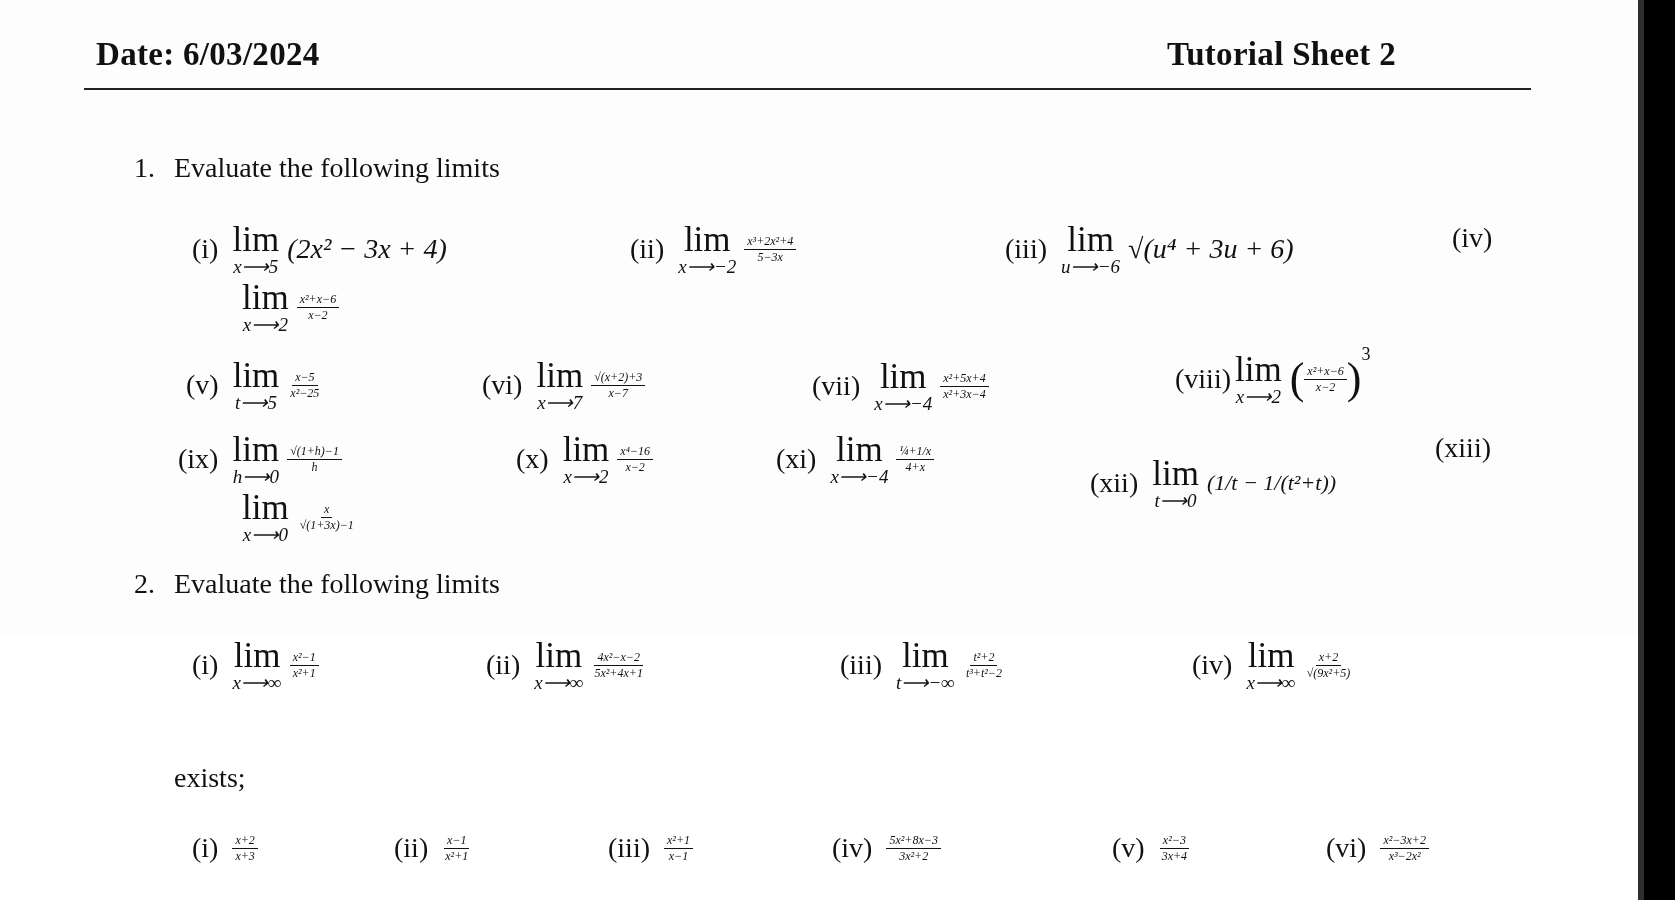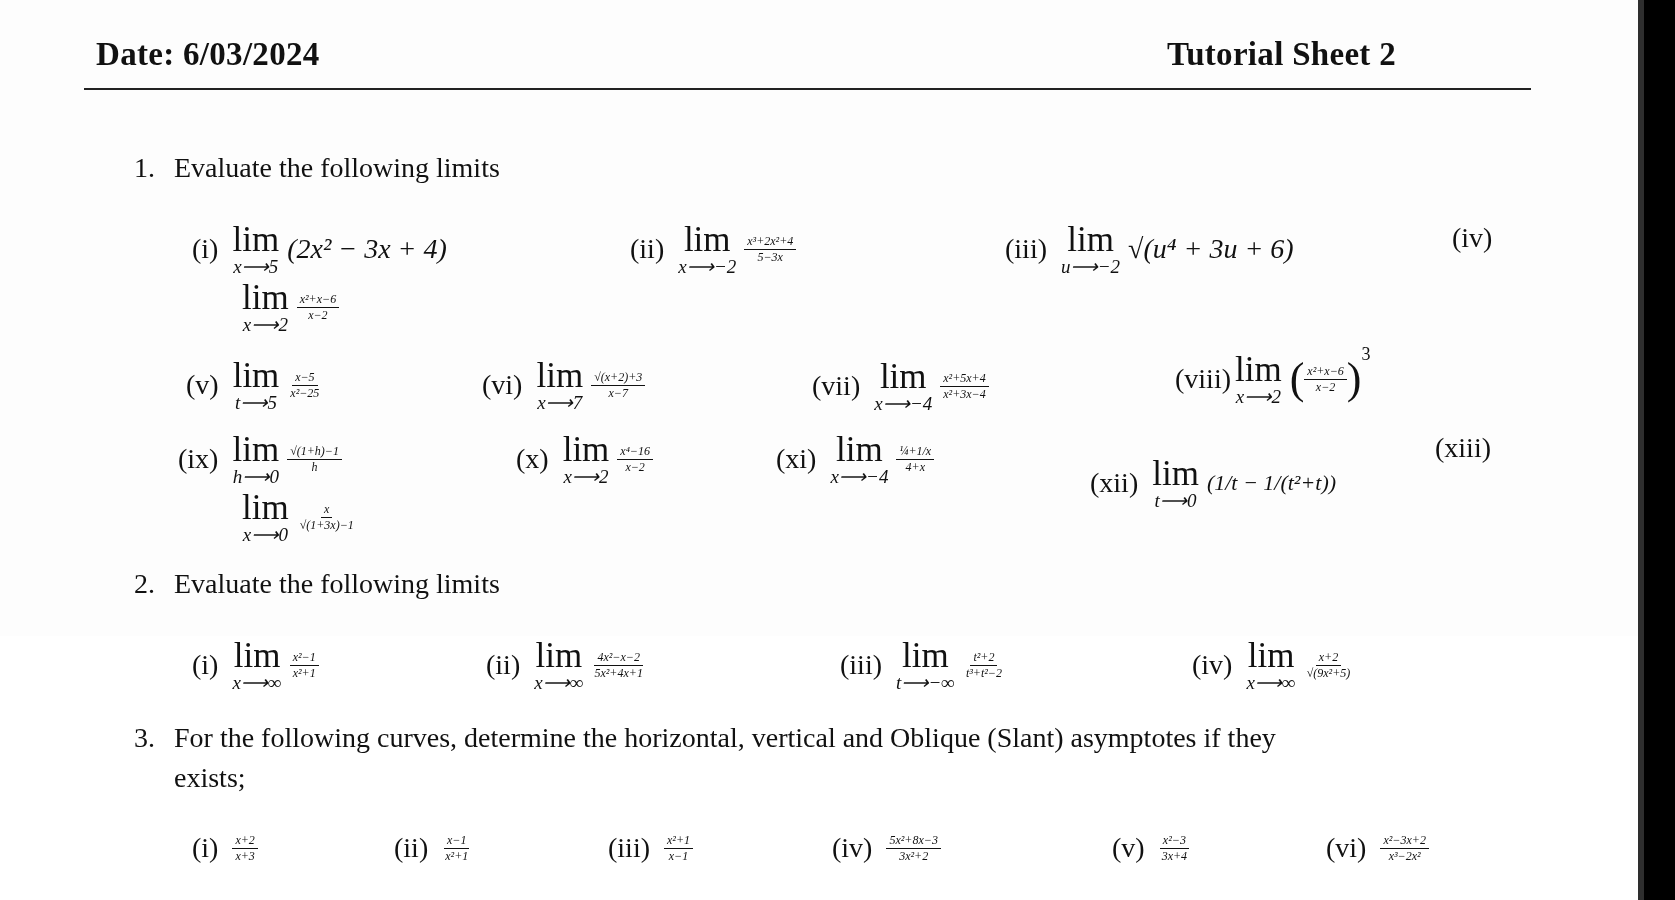--- a/index.html
+++ b/index.html
@@ -62,21 +62,21 @@
       </span>
     <span class="frac">
         <span class="n">x³+2x²+4</span>
         <span class="d">5−3x</span>
       </span>
   </div>
   <div class="item" style="left:1005px; top:222px;">
     <span class="lbl">(iii)</span>
     <span class="lim">
         <span class="w">lim</span>
-        <span class="sub">u⟶−2</span>
+        <span class="sub">u⟶−6</span>
       </span>
     <span class="expr">√(u⁴ + 3u + 6)</span>
   </div>
   <div class="item" style="left:1452px; top:222px;">
     <span>(iv)</span>
   </div>
   <div class="item" style="left:242px; top:280px;">
     <span class="lim">
         <span class="w">lim</span>
         <span class="sub">x⟶2</span>
@@ -231,23 +231,20 @@
     <span class="lim">
         <span class="w">lim</span>
         <span class="sub">x⟶∞</span>
       </span>
     <span class="frac">
         <span class="n">x+2</span>
         <span class="d">√(9x²+5)</span>
       </span>
   </div>
 
-  <div class="qhead" style="top:722px;">
-    <span class="num">3.</span><span>For the following curves, determine the horizontal, vertical and Oblique (Slant) asymptotes if they</span>
-  </div>
   <div class="qhead" style="top:762px; left:174px;">exists;</div>
 
   <div class="item" style="left:192px; top:832px;">
     <span class="lbl">(i)</span>
     <span class="frac">
         <span class="n">x+2</span>
         <span class="d">x+3</span>
       </span>
   </div>
   <div class="item" style="left:394px; top:832px;">

